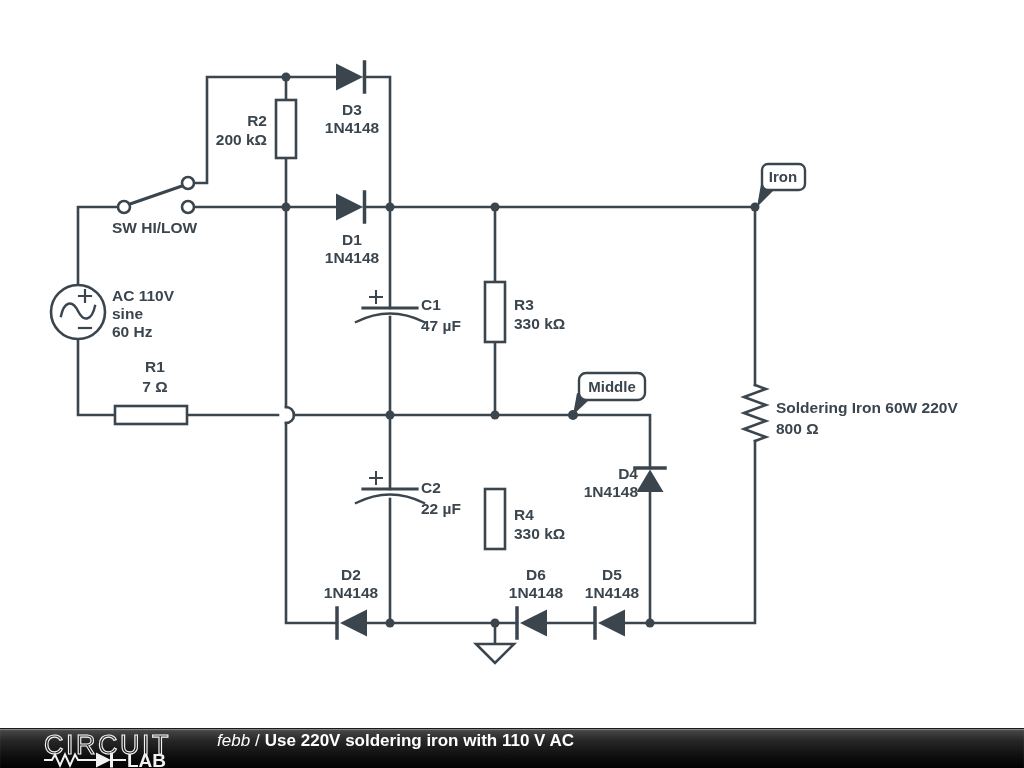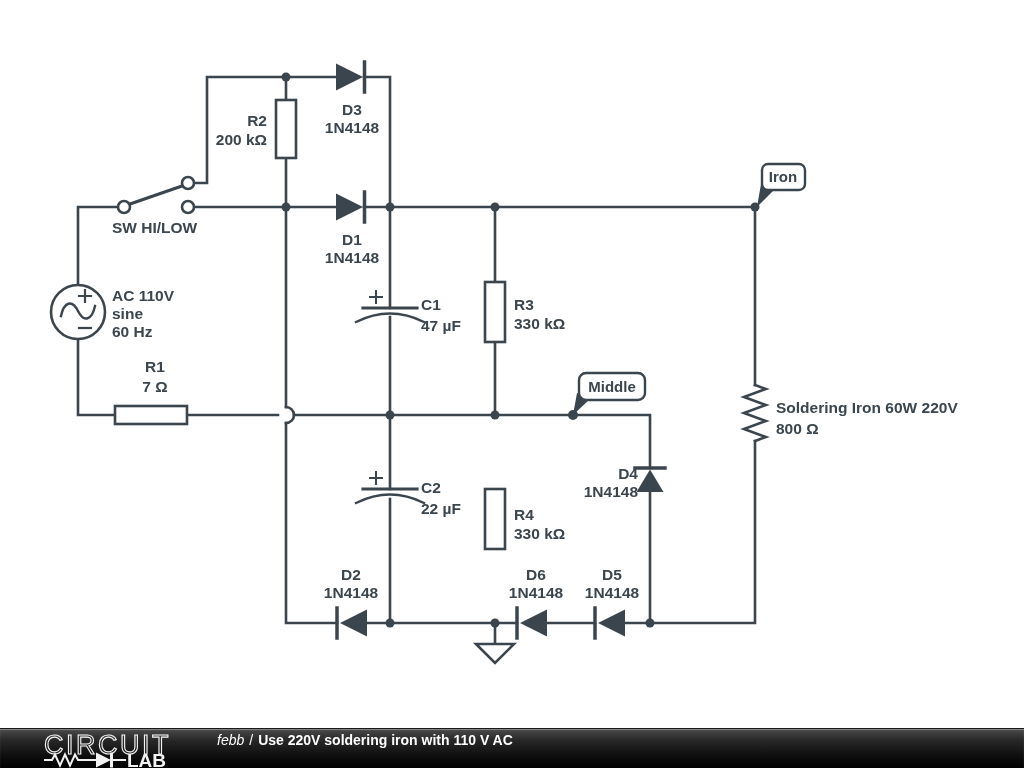--- a/index.html
+++ b/index.html
@@ -7,21 +7,21 @@
        font-family:"Liberation Sans",sans-serif;}
   .stage{position:absolute;left:0;top:0;width:1024px;height:728px;background:#fff;}
   svg text{font-family:"Liberation Sans",sans-serif;}
   .lbl{font-size:15.5px;font-weight:bold;fill:#3b454e;}
   .flagtxt{font-size:15px;font-weight:bold;fill:#3b454e;}
   
   .footer{position:absolute;left:0;top:728px;width:1024px;height:40px;
           background:linear-gradient(180deg,#4a4a4a 0%,#262626 30%,#0d0d0d 70%,#000 100%);
           border-top:1px solid #1a1a1a;box-shadow:inset 0 1px 1px rgba(255,255,255,.35);}
   .logo{position:absolute;left:40px;top:0px;}
-  .meta{position:absolute;left:217px;top:3px;color:#fff;font-size:14px;line-height:17px;}
+  .meta{position:absolute;left:217px;top:3px;color:#fff;font-size:17px;line-height:17px;}
   .meta .l1{white-space:nowrap;}
   .meta .author{font-style:italic;font-weight:normal;margin-right:5px;}
   .meta .sep{margin-right:5px;font-weight:normal;}
   .meta .ttl{font-weight:bold;}
   .meta .url{font-weight:normal;color:#fdfdfd;}
 </style>
 </head>
 <body>
 
 <div class="stage">

